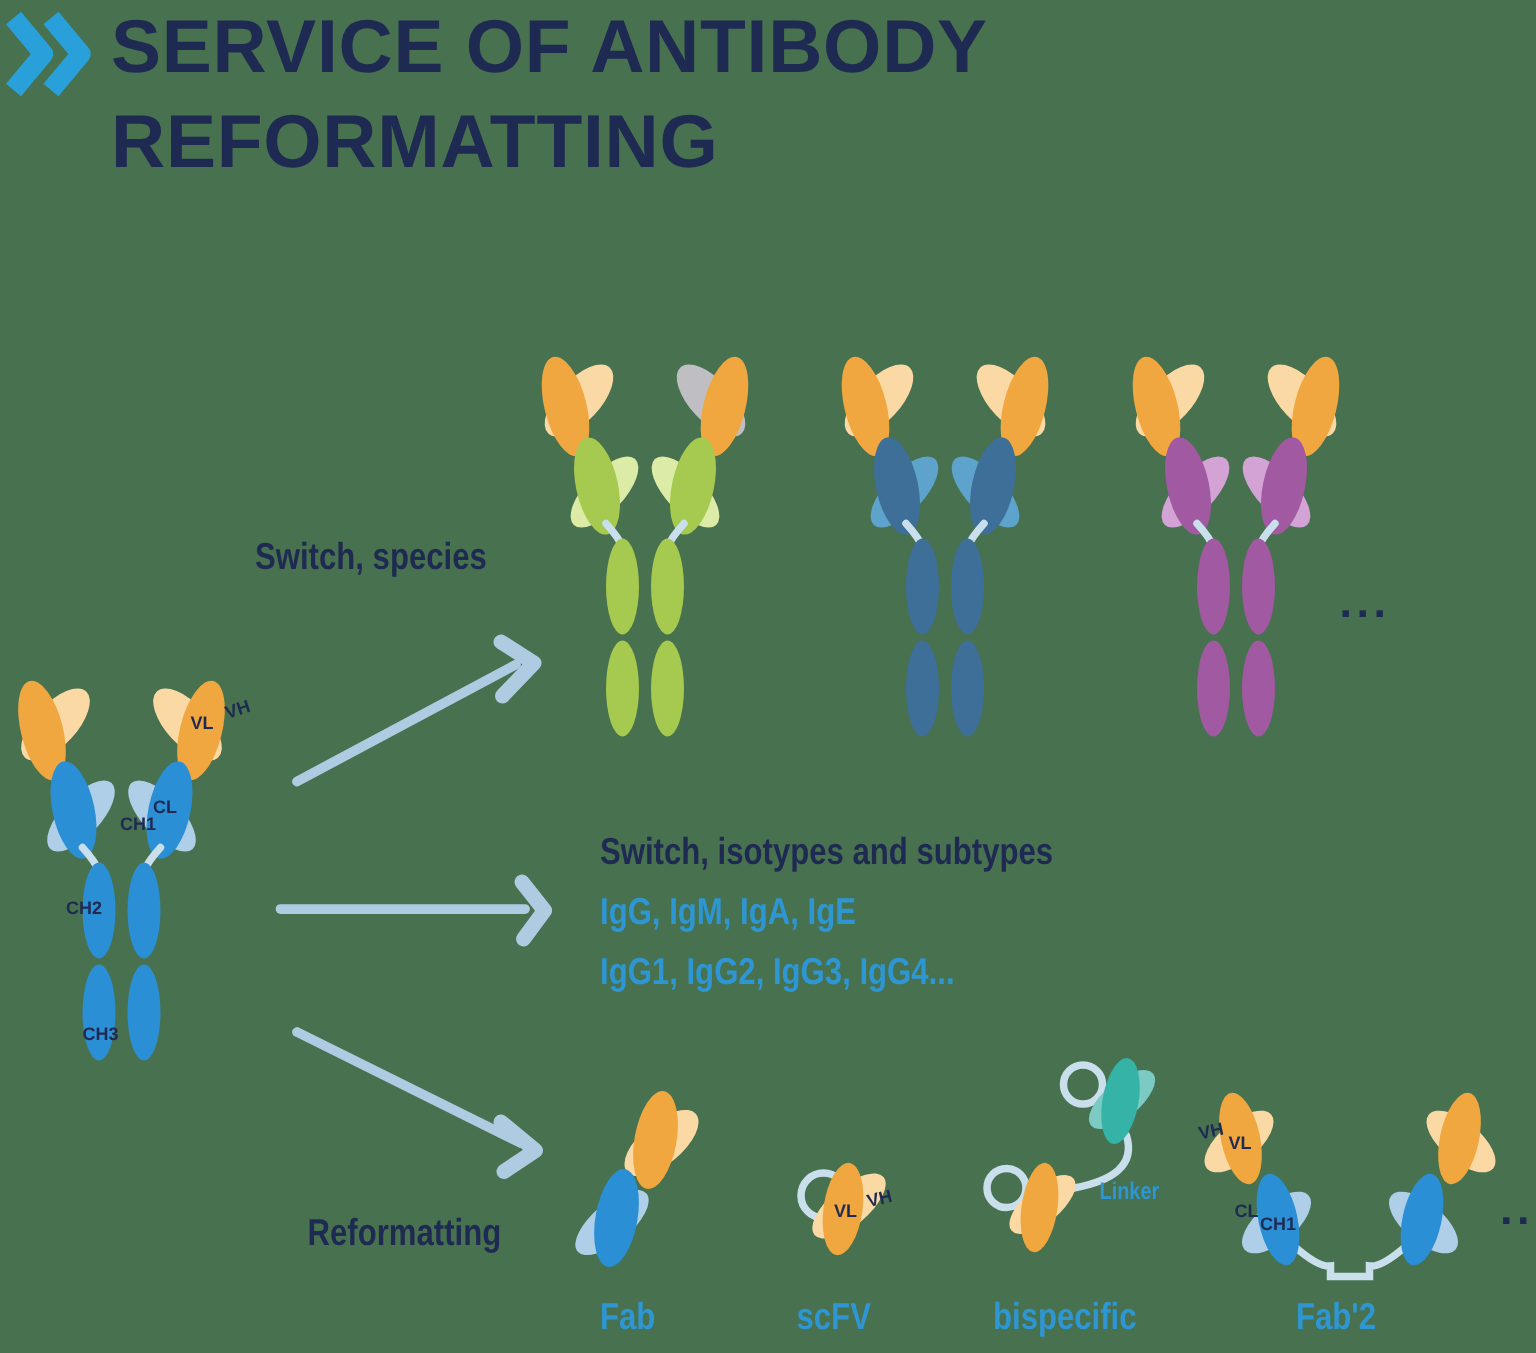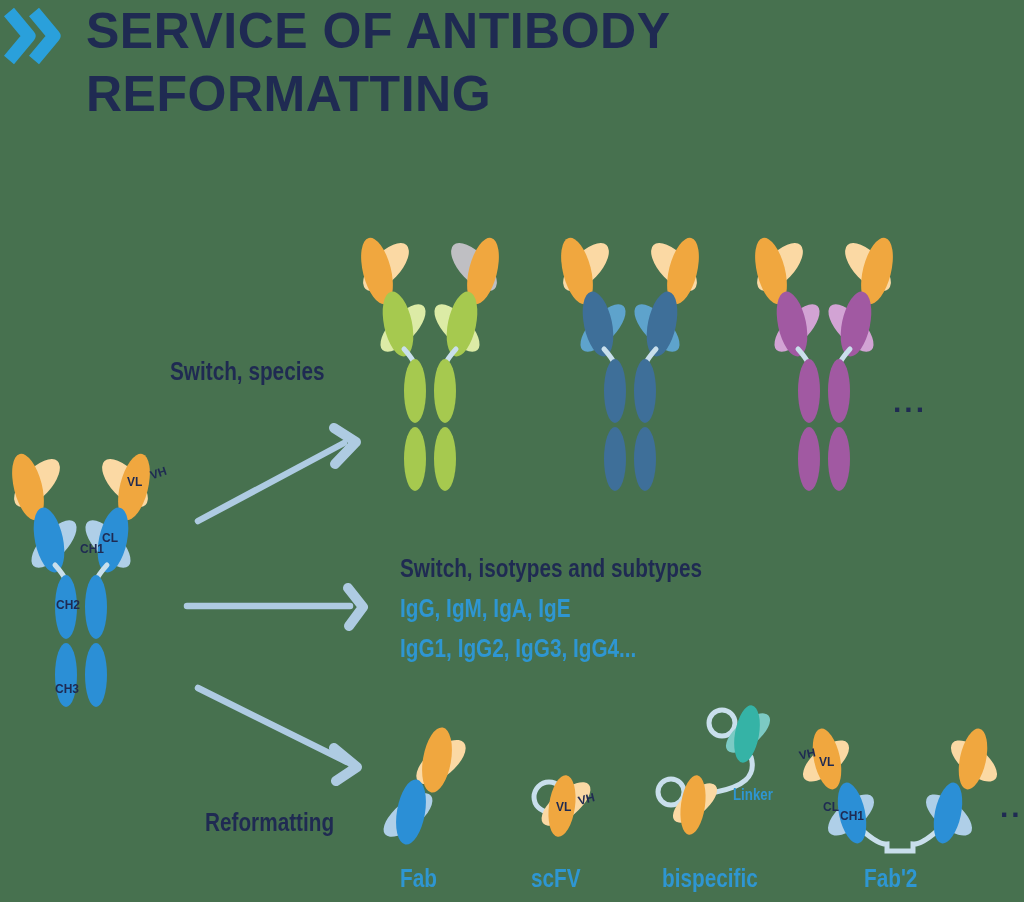--- a/index.html
+++ b/index.html
@@ -134,37 +134,37 @@
         <ellipse cx="973" cy="759" rx="13" ry="31" transform="rotate(12 973 759)" fill="#F0A73F"></ellipse>
         <ellipse cx="949" cy="815" rx="28" ry="13" transform="rotate(40 949 815)" fill="#AFCFE8"></ellipse>
         <ellipse cx="948" cy="813" rx="13" ry="31" transform="rotate(12 948 813)" fill="#2B8FD6"></ellipse>
       </g>
     </svg>
 
   <svg class="chevrons" style="position:absolute;left:2px;top:3px" width="64" height="64">
     <path d="M7 9 L27 33 L7 57"></path>
     <path d="M32 9 L52 33 L32 57"></path>
   </svg>
-  <div class="lbl title" style="left:86px;top:0px">
+  <div class="lbl title" style="left:74px;top:0px">
     <div>SERVICE OF ANTIBODY</div>
     <div>REFORMATTING</div>
   </div>
 
   <span class="lbl branch condensed" style="left:170px;top:357px">Switch, species</span>
   <span class="lbl branch condensed" style="left:400px;top:554px">Switch, isotypes and subtypes</span>
   <span class="lbl branch condensed blue" style="left:400px;top:594px">IgG, IgM, IgA, IgE</span>
   <span class="lbl branch condensed blue" style="left:400px;top:634px">IgG1, IgG2, IgG3, IgG4...</span>
   <span class="lbl branch condensed" style="left:205px;top:808px">Reformatting</span>
   <span class="lbl dots" style="left:893px;top:385px">...</span>
 
   <span class="lbl tiny" style="left:127px;top:475px">VL</span>
   <span class="lbl tiny" style="left:150px;top:466px;transform:rotate(-18deg)">VH</span>
   <span class="lbl tiny" style="left:80px;top:542px">CH1</span>
   <span class="lbl tiny" style="left:102px;top:531px">CL</span>
-  <span class="lbl tiny" style="left:56px;top:598px">CH2</span>
+  <span class="lbl tiny" style="left:44px;top:598px">CH2</span>
   <span class="lbl tiny" style="left:55px;top:682px">CH3</span>
 
   <span class="lbl branch condensed blue" style="left:400px;top:864px">Fab</span>
   <span class="lbl branch condensed blue" style="left:531px;top:864px">scFV</span>
   <span class="lbl branch condensed blue" style="left:662px;top:864px">bispecific</span>
   <span class="lbl branch condensed blue" style="left:864px;top:864px">Fab'2</span>
   <span class="lbl linker condensed blue" style="left:733px;top:786px">Linker</span>
   <span class="lbl dots" style="left:1000px;top:790px">...</span>
 
   <span class="lbl tiny" style="left:556px;top:800px">VL</span>

